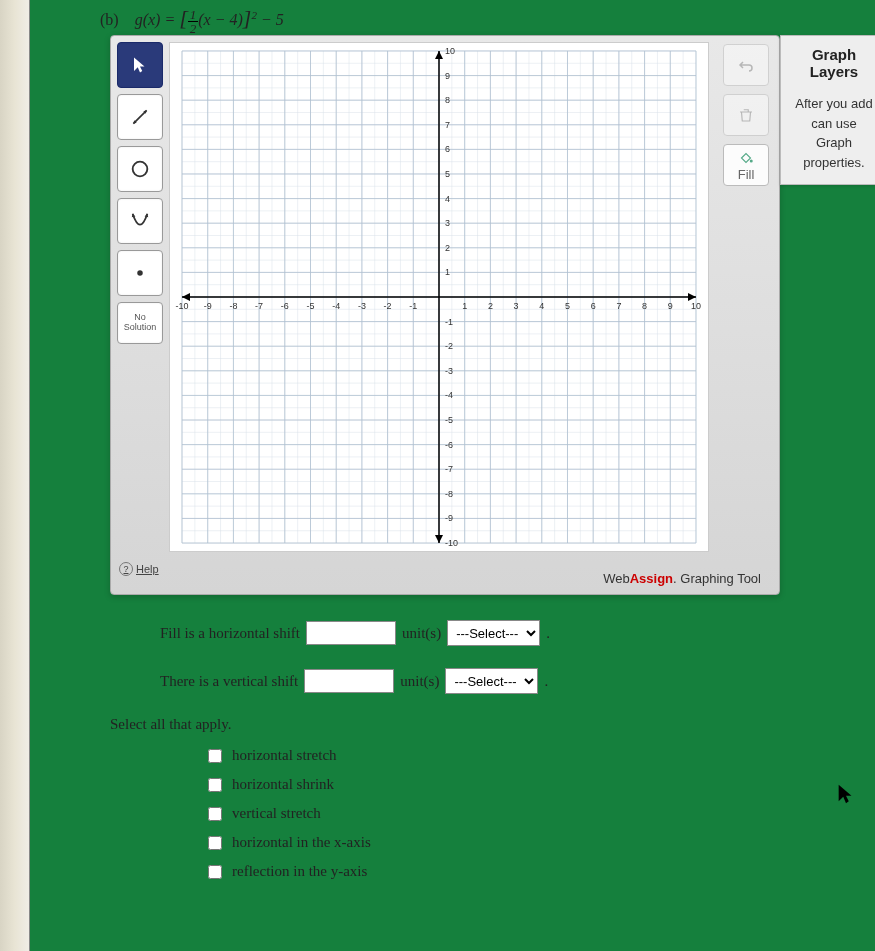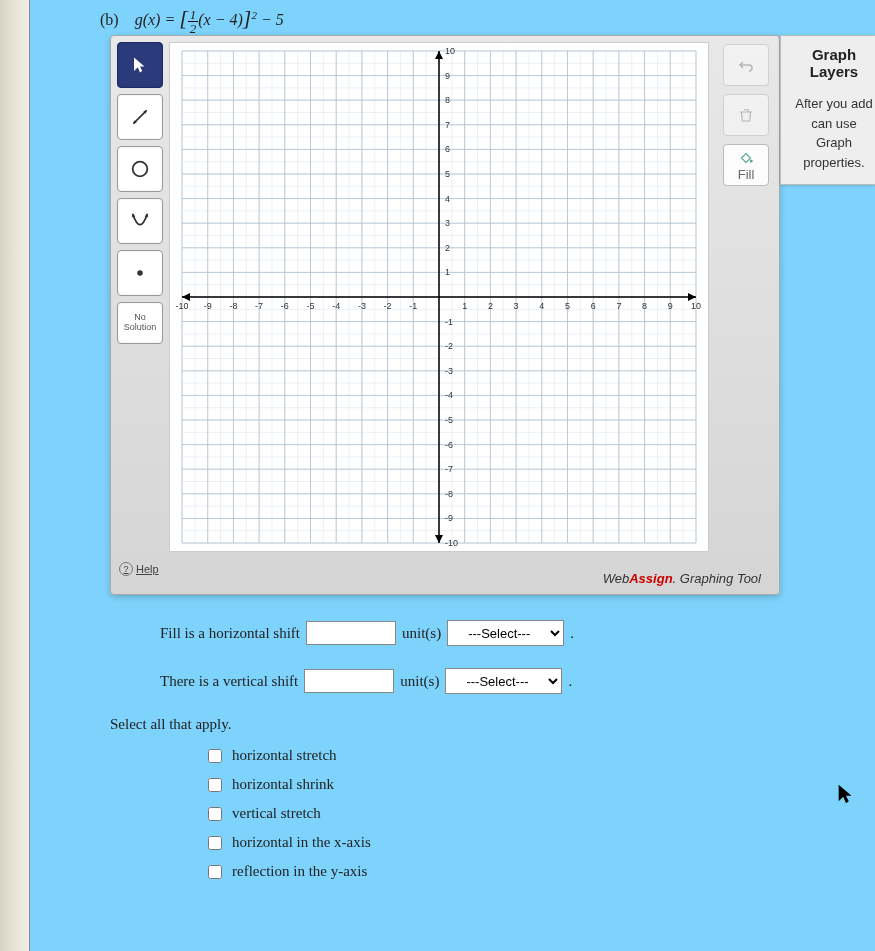--- a/index.html
+++ b/index.html
@@ -16,21 +16,21 @@
   .left-edge {
     position: absolute;
     left: 0; top: 0; bottom: 0;
     width: 30px;
     background: linear-gradient(to right, #d8d4c4 0%, #e8e4d4 50%, #f0ede6 100%);
     border-right: 1px solid #888;
   }
   .page {
     position: absolute;
     left: 30px; top: 0; right: 0; bottom: 0;
-    background: #7dd3fc;
+    background: #15803d;
     padding: 0 0 0 0;
   }
   .question-label {
     position: absolute;
     top: 5px; left: 70px;
     font-family: Georgia, serif;
     font-size: 16px;
   }
   .question-label .part { margin-right: 12px; }
   .formula { font-style: italic; }
@@ -125,21 +125,20 @@
     cursor: pointer;
   }
   .right-btn.disabled { opacity: 0.5; cursor: default; }
   .right-btn svg { width: 18px; height: 18px; }
 
   .branding {
     position: absolute;
     right: 18px; bottom: 8px;
     font-size: 13px;
     color: #333;
-    font-style: italic;
   }
   .branding b { color: #c00; }
 
   .side-panel {
     position: absolute;
     right: 0; top: 35px;
     width: 95px;
     background: #eee;
     border: 1px solid #bbb;
     border-right: none;
@@ -166,21 +165,21 @@
     border: 1px solid #888;
     background: #fff;
     padding: 2px 4px;
     font-size: 13px;
   }
   .shift-row select {
     height: 26px;
     border: 1px solid #888;
     background: #fff;
     font-size: 13px;
-    padding: 2px 16px;
+    padding: 2px 4px;
   }
   .select-all {
     margin-top: 12px;
     font-family: Georgia, serif;
     font-size: 15px;
     margin-left: -50px;
   }
   .check-list {
     margin-top: 14px;
     margin-left: 0px;

